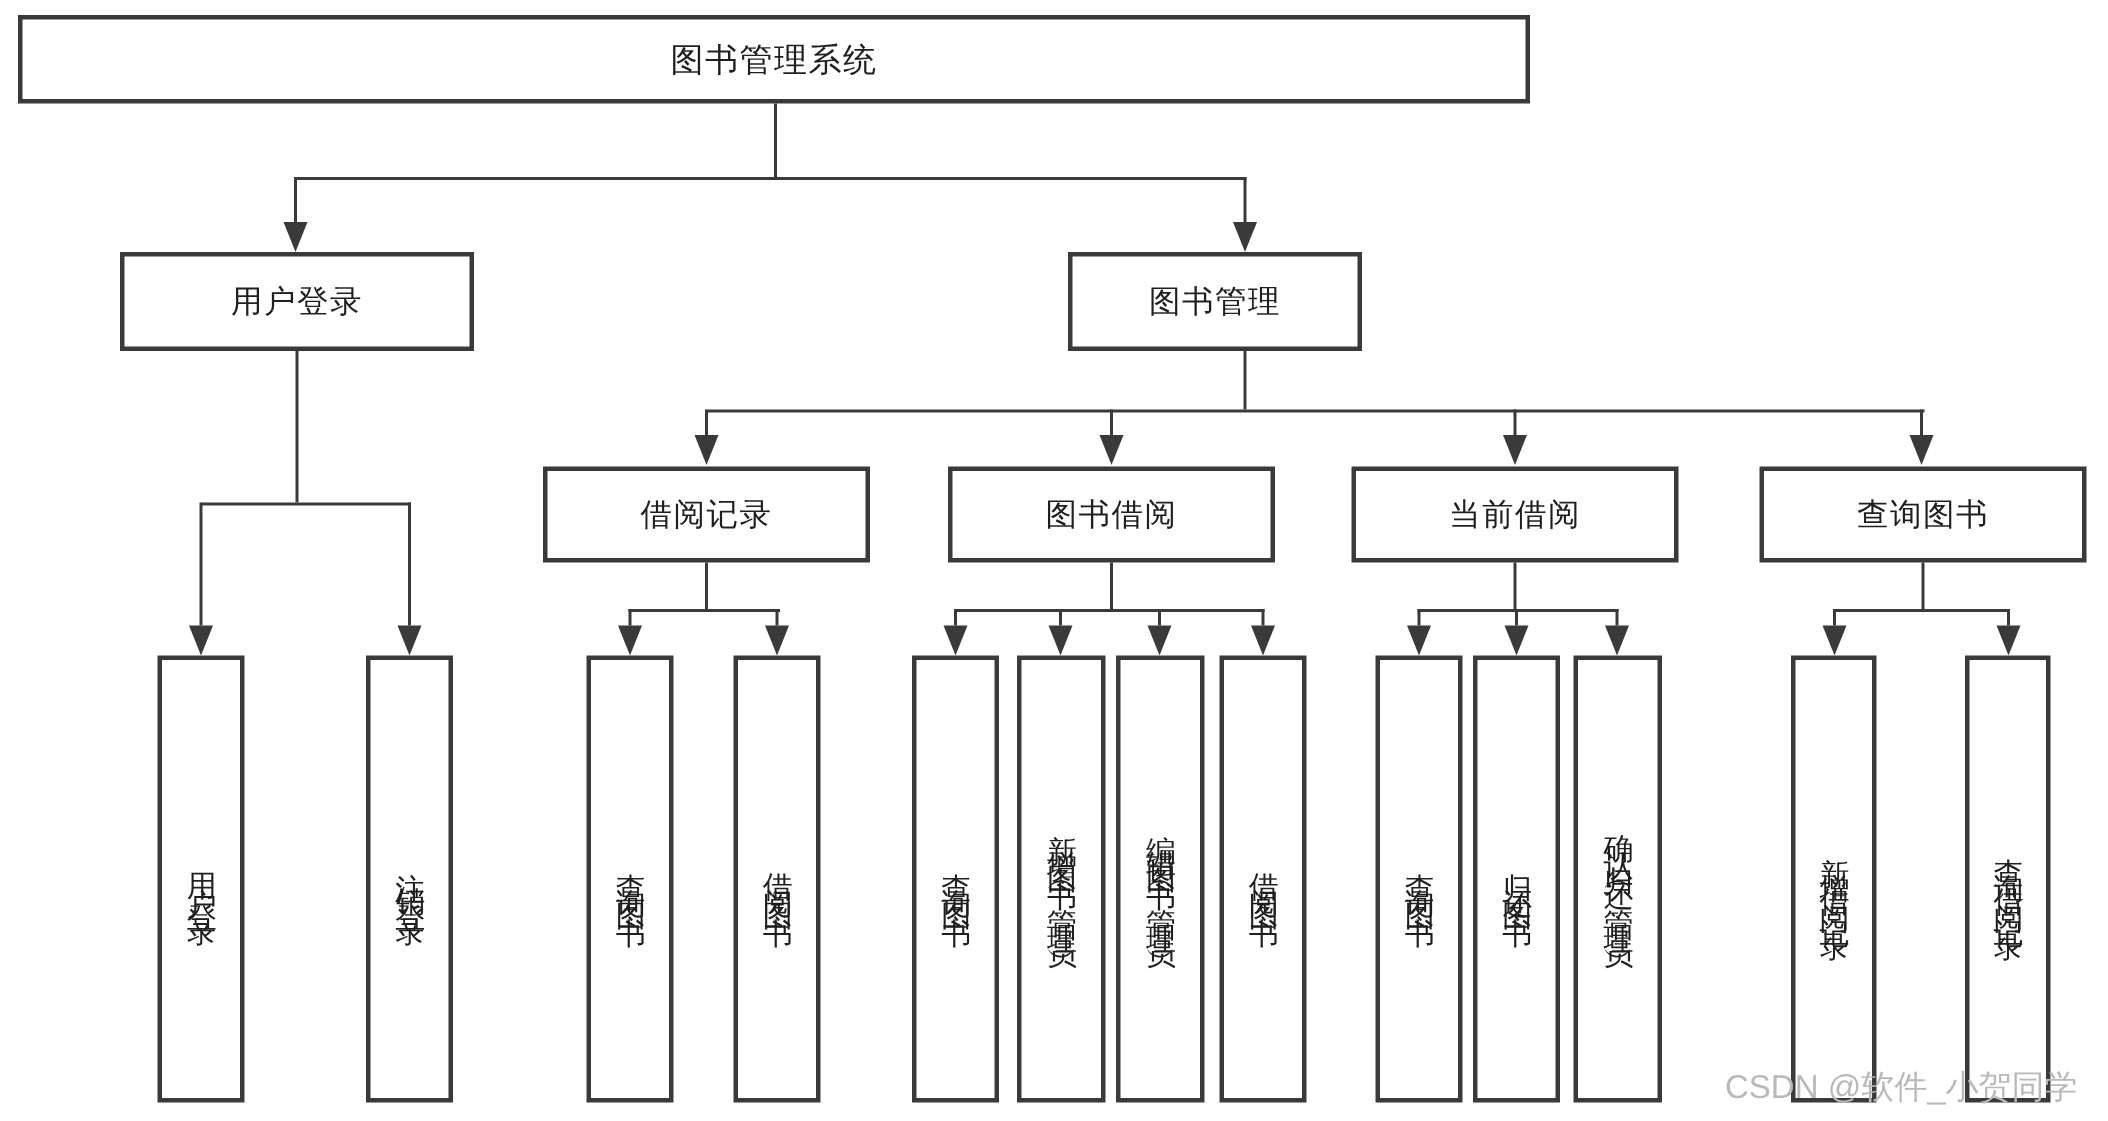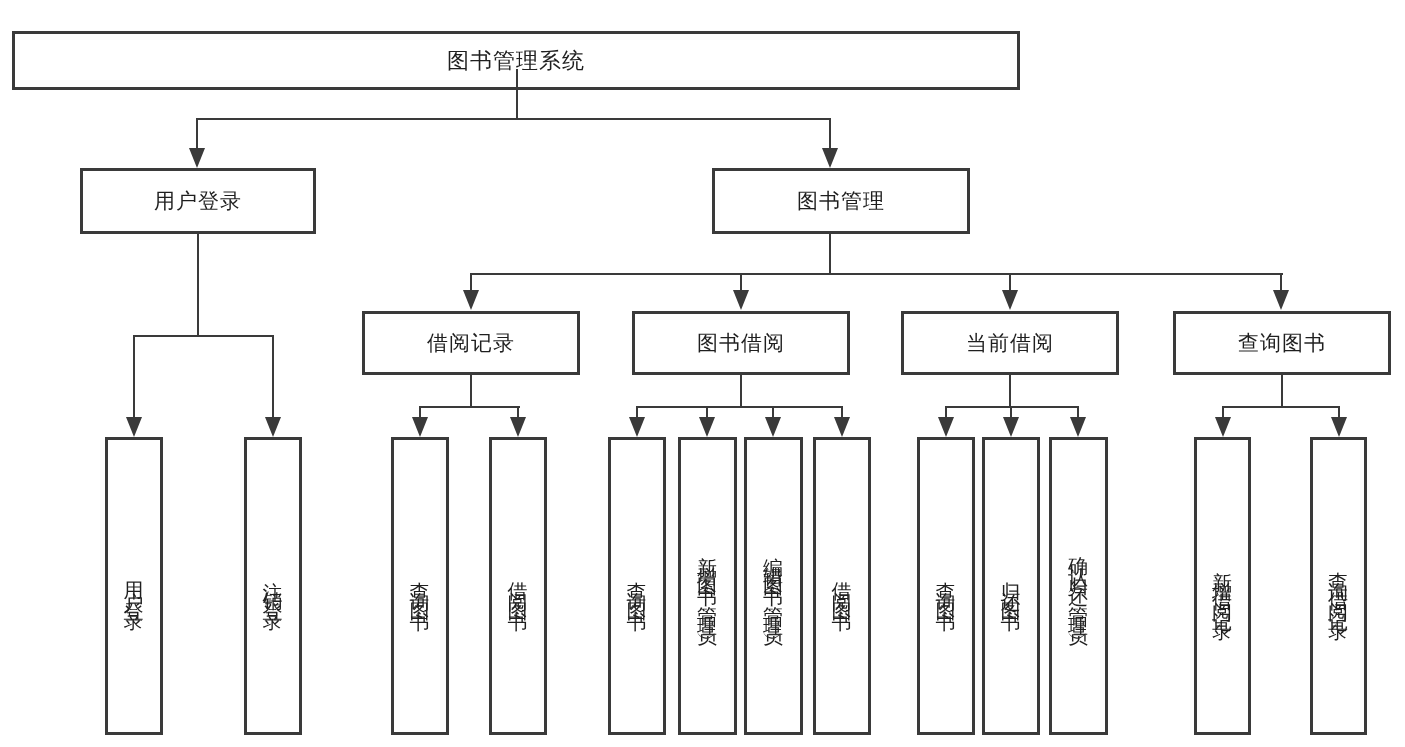--- a/index.html
+++ b/index.html
@@ -41,33 +41,33 @@
     position:absolute;left:1150px;top:710px;
     font-size:22px;color:#b9b9b9;
     white-space:nowrap;z-index:5;
   }
 </style>
 </head>
 <body>
 
 <div class="canvas">
 
-  <div class="box" style="left:12px;top:10px;width:1008px;height:59px;margin-top:21px;">
+  <div class="box" style="left:12px;top:10px;width:1008px;height:59px;">
     <span class="h-label root-label">图书管理系统</span>
   </div>
 
   <div class="vline" style="left:516px;top:69px;height:49px;"></div>
   <div class="hline" style="left:197px;top:118px;width:634px;"></div>
   <div class="arr" style="left:196px;top:118px;height:30px;"></div>
   <div class="arr" style="left:829px;top:118px;height:30px;"></div>
 
   <div class="box" style="left:80px;top:168px;width:236px;height:66px;">
     <span class="h-label">用户登录</span>
   </div>
-  <div class="box" style="left:712px;top:168px;width:258px;height:66px;">
+  <div class="box" style="left:712px;top:168px;width:196px;height:66px;">
     <span class="h-label">图书管理</span>
   </div>
 
   <div class="vline" style="left:197px;top:234px;height:101px;"></div>
   <div class="hline" style="left:134px;top:335px;width:140px;"></div>
   <div class="arr" style="left:133px;top:335px;height:82px;"></div>
   <div class="arr" style="left:272px;top:335px;height:82px;"></div>
 
   <div class="vline" style="left:829px;top:234px;height:39px;"></div>
   <div class="hline" style="left:471px;top:273px;width:812px;"></div>
@@ -149,14 +149,15 @@
     <span class="v-label">确认归还（管理员）</span>
   </div>
 
   <div class="box leaf" style="left:1194px;top:437px;width:57px;height:298px;">
     <span class="v-label">新增借阅记录</span>
   </div>
   <div class="box leaf" style="left:1310px;top:437px;width:57px;height:298px;">
     <span class="v-label">查询借阅记录</span>
   </div>
 
+  <div class="watermark">CSDN @软件_小贺同学</div>
 
 </div>
 
 </body></html>

